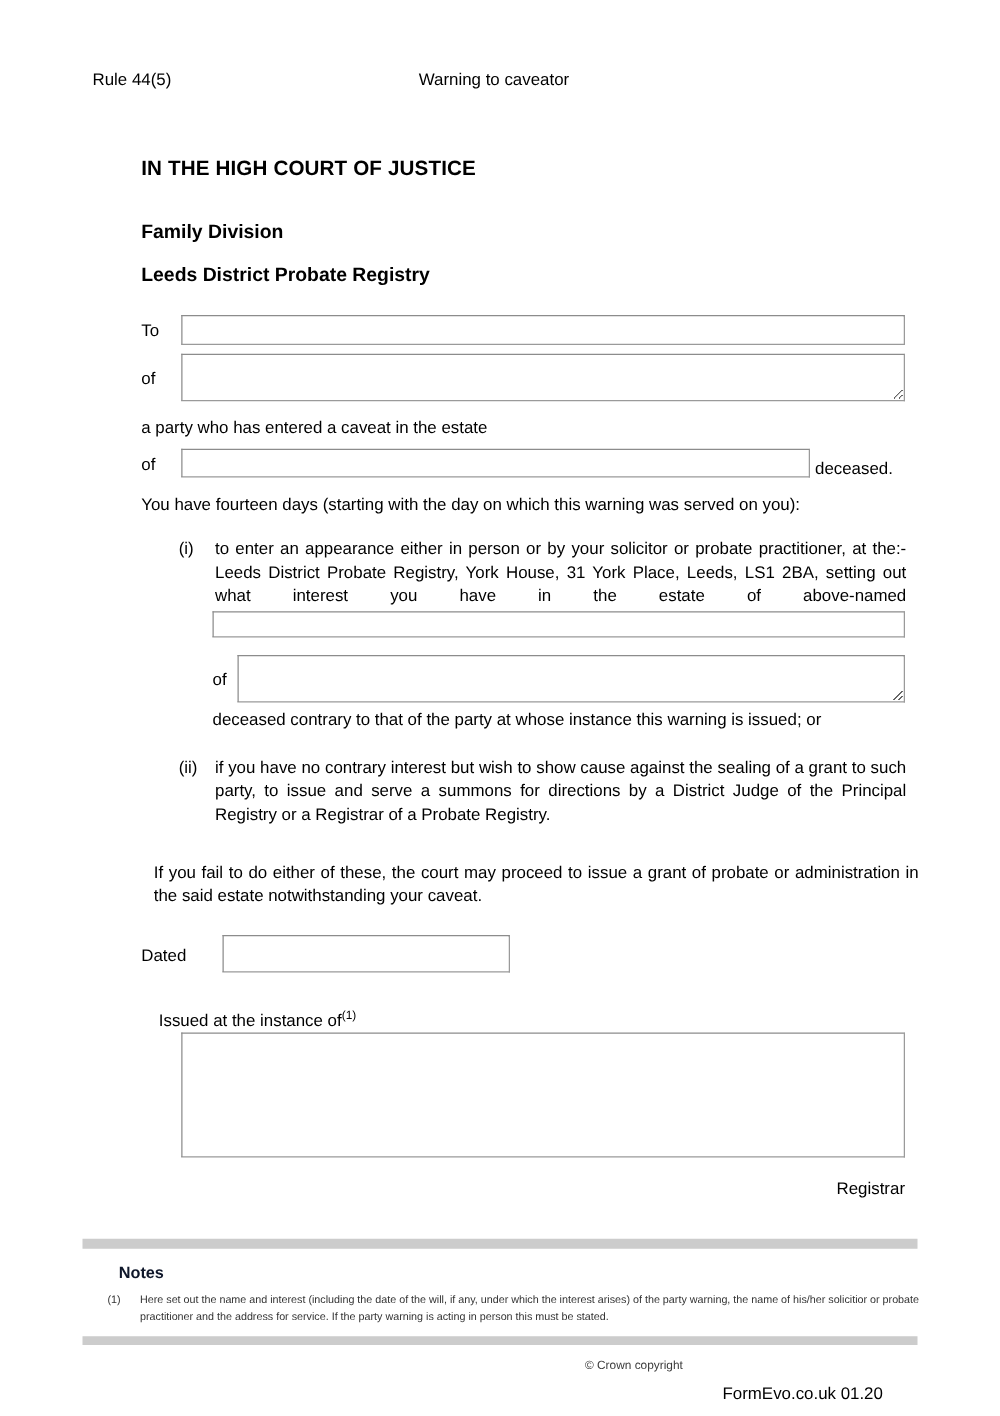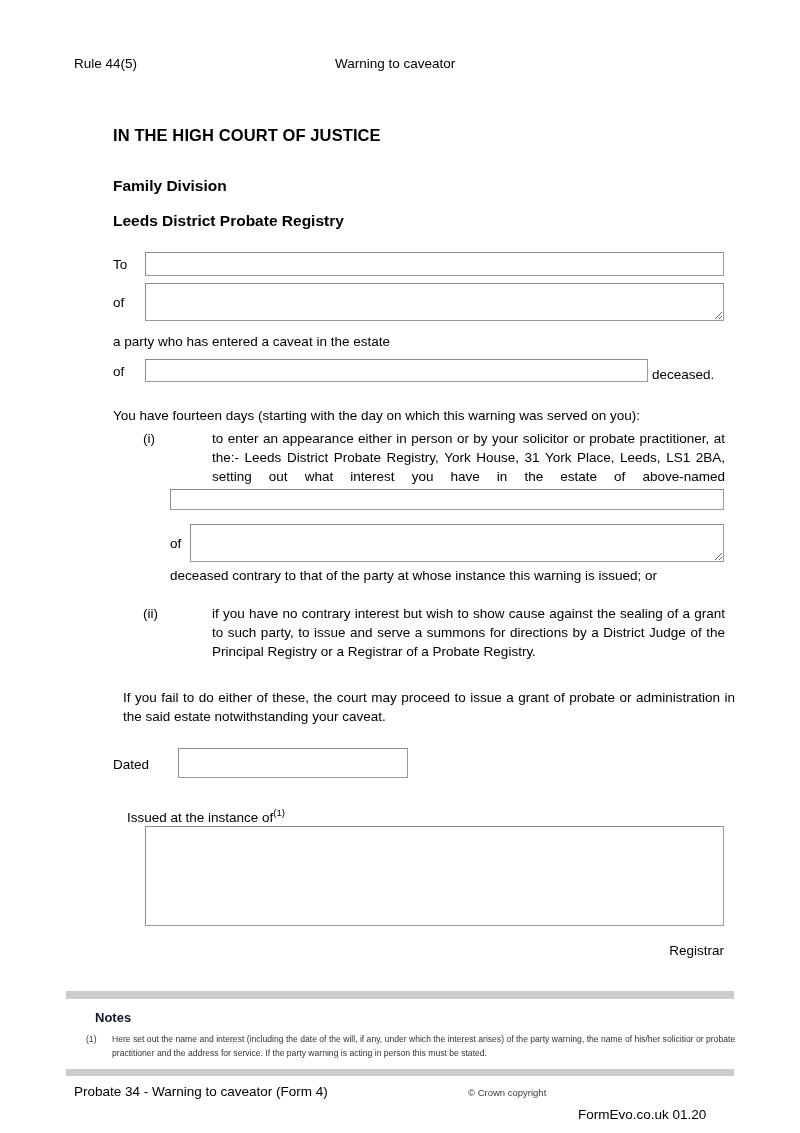--- a/index.html
+++ b/index.html
@@ -76,39 +76,38 @@
   
   .f-of2 { position: absolute; left: 145px; top: 359px; width: 503px; height: 23px; }
   .l-of2 { left: 113px; top: 363px; }
   .l-deceased {
     position: absolute; left: 652px; top: 366px;
     font-size: 13.5px; line-height: 18px; white-space: nowrap;
   }
 
   .fourteen {
     position: absolute; left: 113px; top: 394px; width: 620px;
-    font-size: 13.5px; line-height: 19px; margin-top: 12px;
+    font-size: 13.5px; line-height: 19px;
   }
 
   
   .clause-i {
     position: absolute; left: 143px; top: 429px; width: 582px;
   }
   .clause-row { display: flex; }
   .cnum {
     width: 29px; flex: 0 0 29px;
     font-size: 13.5px; line-height: 19px;
     text-align: left;
   }
   .ctext {
     flex: 1 1 auto;
     font-size: 13.5px; line-height: 19px;
     text-align: justify;
     text-align-last: left;
-    margin-left: 40px;
   }
   .ctext.just-all { text-align: justify; text-align-last: justify; }
 
   .f-estate { position: absolute; left: 170px; top: 489px; width: 554px; height: 21px; }
 
   .of-inline-wrap { position: absolute; left: 170px; top: 524px; width: 554px; height: 38px; }
   .of-inline-label {
     position: absolute; left: 0; top: 11px;
     font-size: 13.5px; line-height: 18px;
   }
@@ -259,17 +258,16 @@
   <div class="registrar">Registrar</div>
 
   <div class="bar-notes"></div>
   <div class="notes-title">Notes</div>
   <div class="note-item">
     <div class="note-num">(1)</div>
     <div class="note-body">Here set out the name and interest (including the date of the will, if any, under which the interest arises) of the party warning, the name of his/her solicitior or probate practitioner and the address for service. If the party warning is acting in person this must be stated.</div>
   </div>
 
   <div class="bar-footer"></div>
-  <div class="foot-left">Probate 34 - Warning to caveator (Form 4)</div>
   <div class="foot-crown">© Crown copyright</div>
   <div class="foot-brand">FormEvo.co.uk  01.20</div>
 
 </div>
 
 </body></html>

